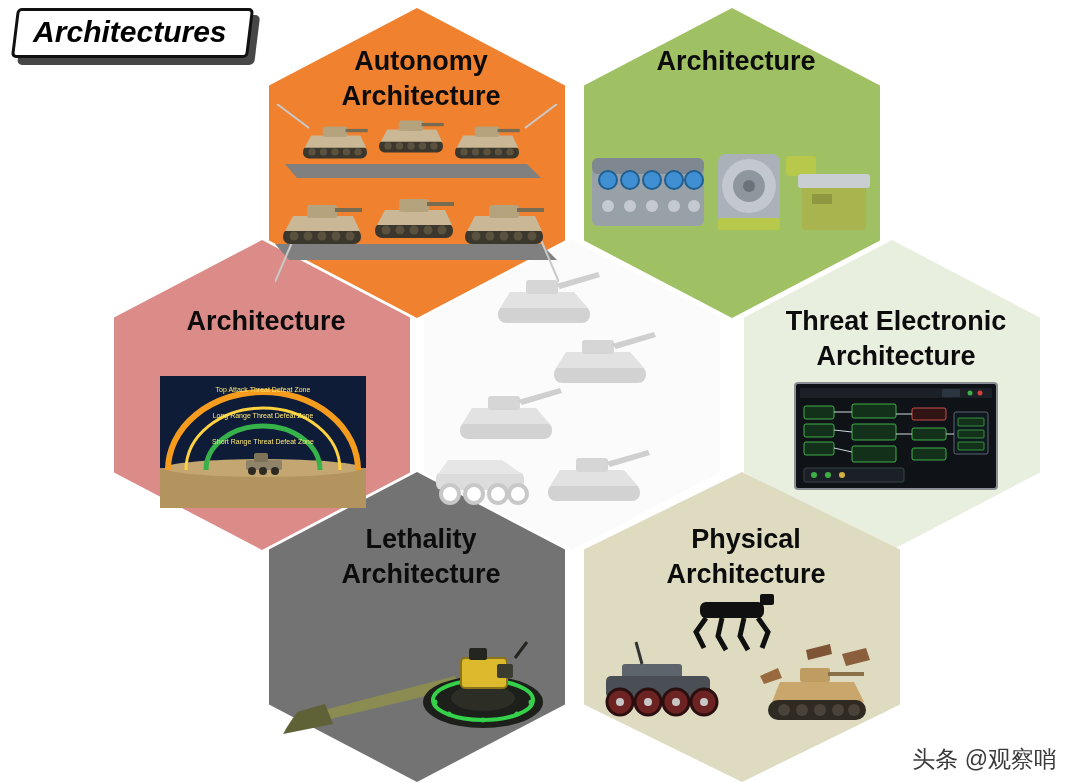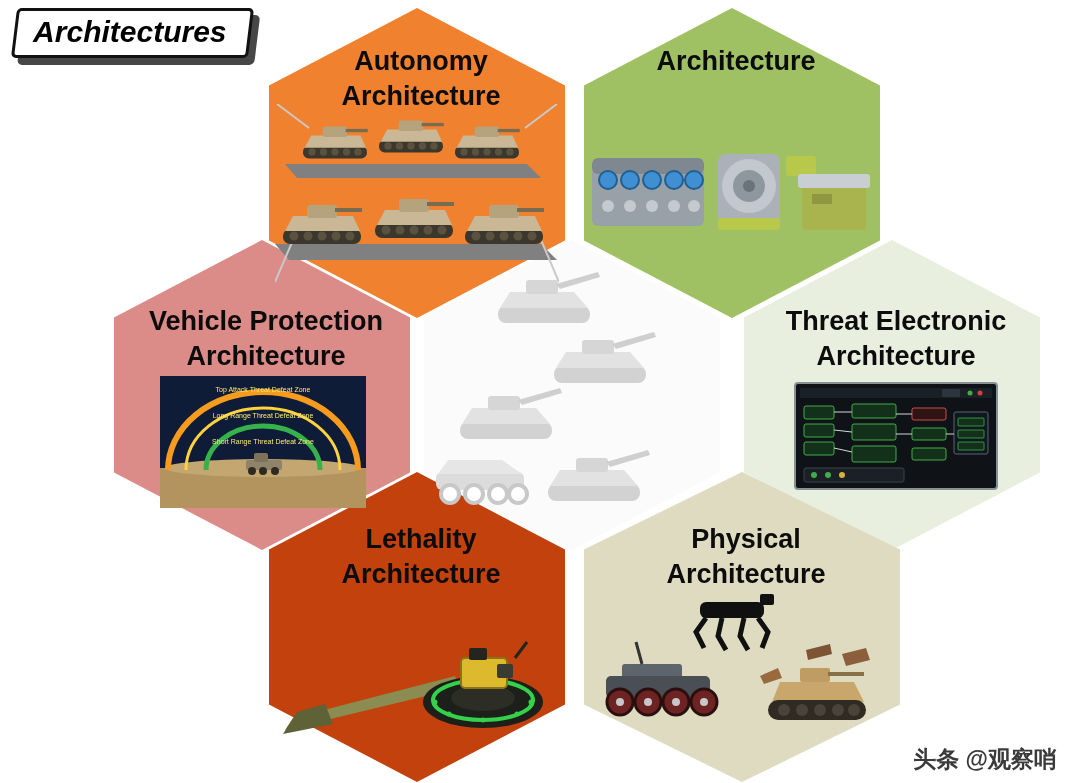--- a/index.html
+++ b/index.html
@@ -10,21 +10,21 @@
   
   .hex{
     position:absolute;width:296px;height:310px;
     clip-path:polygon(50% 0%,100% 25%,100% 75%,50% 100%,0% 75%,0% 25%);
   }
   .hex-autonomy  {left:269px;top:8px;  background:#f0812f;}
   .hex-power     {left:584px;top:8px;  background:#a0c163;}
   .hex-protection{left:114px;top:240px;background:#db8b88;}
   .hex-center    {left:424px;top:240px;background:#fbfbfb;}
   .hex-electronic{left:744px;top:240px;background:#e9efdf;}
-  .hex-lethality {left:269px;top:472px;background:#c2410c;}
+  .hex-lethality {left:269px;top:472px;background:#737373;}
   .hex-physical  {left:584px;top:472px;background:#dedbc1;padding-left:20px;}
   .hex-label{
     position:absolute;left:8px;right:0;text-align:center;
     font-weight:bold;font-size:27px;line-height:1.3;color:#0c0c0c;
   }
   .lbl-top{top:36px}.lbl-mid{top:64px}.lbl-bot{top:50px}
   
   .img{position:absolute;display:block;}
   .img-autonomy  {left:275px;top:104px;width:284px;height:180px;}
   .img-power     {left:590px;top:140px;width:284px;height:102px;}
@@ -39,21 +39,21 @@
     border:3px solid #111;border-radius:5px;padding:4px 22px 6px 16px;
     box-shadow:7px 7px 0 #474747;transform:skewX(-7deg);
   }
   .title-box span{
     display:block;transform:skewX(7deg);
     font-style:italic;font-weight:bold;font-size:30px;color:#000;
   }
   
   .watermark{
     position:absolute;right:8px;bottom:8px;
-    font-size:23px;color:#3a3a3a;font-weight:bold;
+    font-size:23px;color:#3a3a3a;font-weight:normal;
   }
 </style>
 </head>
 <body>
 
 <div class="canvas">
 
   <div class="hex hex-autonomy">
     <div class="hex-label lbl-top">
       <div>Autonomy</div>
@@ -62,21 +62,20 @@
   </div>
 
   <div class="hex hex-power">
     <div class="hex-label lbl-top">
       <div>Architecture</div>
     </div>
   </div>
 
   <div class="hex hex-protection">
     <div class="hex-label lbl-mid">
-      <div>Vehicle Protection</div>
       <div>Architecture</div>
     </div>
   </div>
 
   <div class="hex hex-center"></div>
 
   <div class="hex hex-electronic">
     <div class="hex-label lbl-mid">
       <div>Threat Electronic</div>
       <div>Architecture</div>

